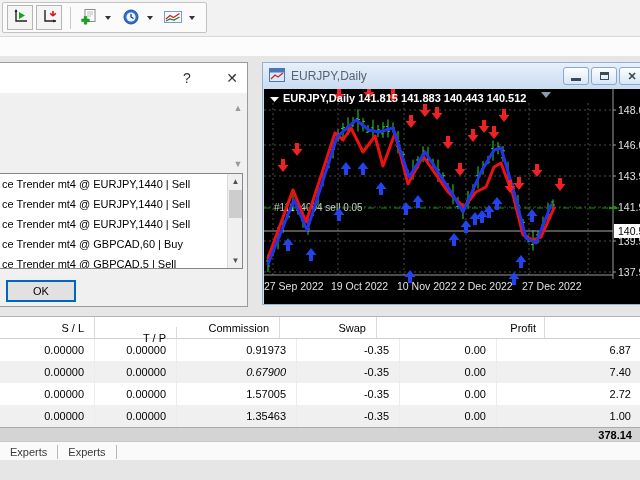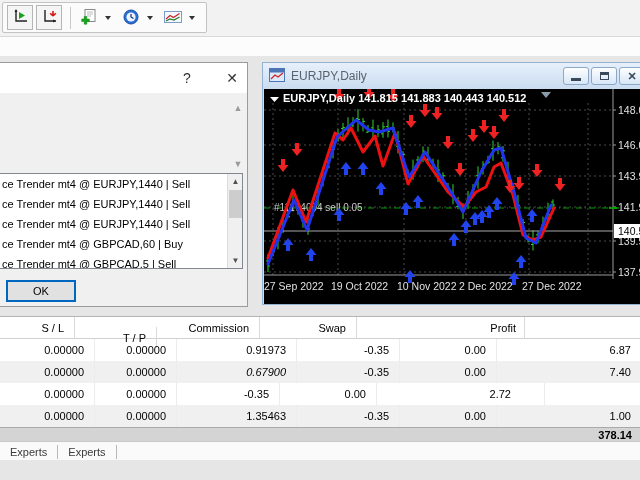--- a/index.html
+++ b/index.html
@@ -438,21 +438,21 @@
         <div class="lb-thumb"></div>
         <span class="lb-dn">▼</span>
       </div>
     </div>
     <div class="ok-btn">OK</div>
   </div>
 
   <div class="terminal">
     <div class="t-table">
       <div class="t-header" id="t-header">
-          <div class="cell" style="width: 75px;">S / L</div>
+          <div class="cell" style="width: 95px;">S / L</div>
           <div class="cell" style="width: 82px; margin-top: 10px;">T / P</div>
           <div class="cell" style="width: 103px;">Commission</div>
           <div class="cell" style="width: 97px;">Swap</div>
           <div class="cell" style="width: 168px; padding-right: 8px;">Profit</div>
         </div>
       <div id="t-rows">
           <div class="t-row">
             <div class="cell" style="width: 95px;">0.00000</div>
             <div class="cell" style="width: 82px;">0.00000</div>
             <div class="cell" style="width: 120px;">0.91973</div>
@@ -464,20 +464,21 @@
             <div class="cell" style="width: 95px;">0.00000</div>
             <div class="cell" style="width: 82px;">0.00000</div>
             <div class="cell" style="width: 120px; font-style: italic;">0.67900</div>
             <div class="cell" style="width: 103px;">-0.35</div>
             <div class="cell" style="width: 97px;">0.00</div>
             <div class="cell" style="width: 168px; padding-right: 33px;">7.40</div>
           </div>
           <div class="t-row">
             <div class="cell" style="width: 95px;">0.00000</div>
             <div class="cell" style="width: 82px;">0.00000</div>
+            <div class="cell" style="width: 120px;">1.57005</div>
             <div class="cell" style="width: 103px;">-0.35</div>
             <div class="cell" style="width: 97px;">0.00</div>
             <div class="cell" style="width: 168px; padding-right: 33px;">2.72</div>
           </div>
           <div class="t-row alt">
             <div class="cell" style="width: 95px;">0.00000</div>
             <div class="cell" style="width: 82px;">0.00000</div>
             <div class="cell" style="width: 120px;">1.35463</div>
             <div class="cell" style="width: 103px;">-0.35</div>
             <div class="cell" style="width: 97px;">0.00</div>

